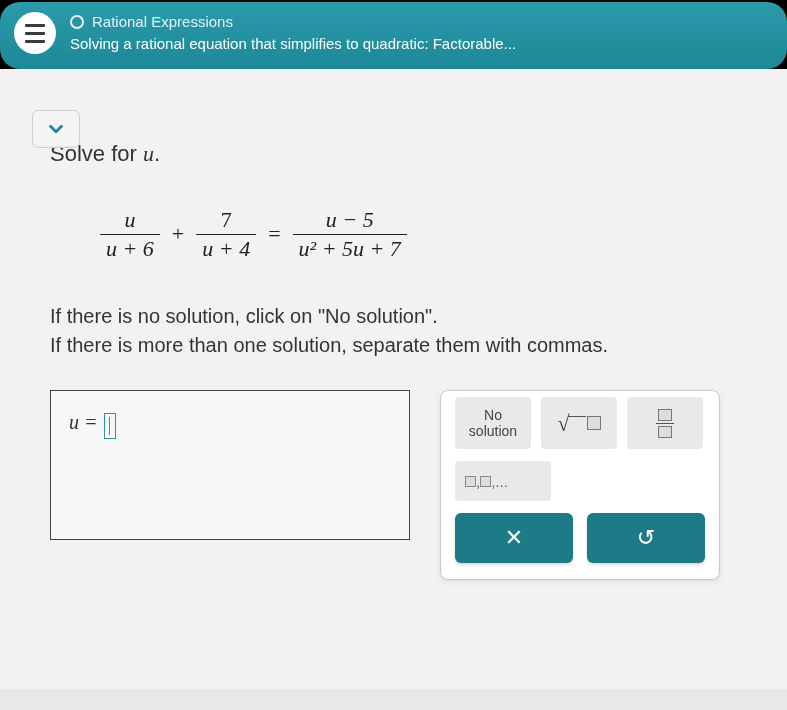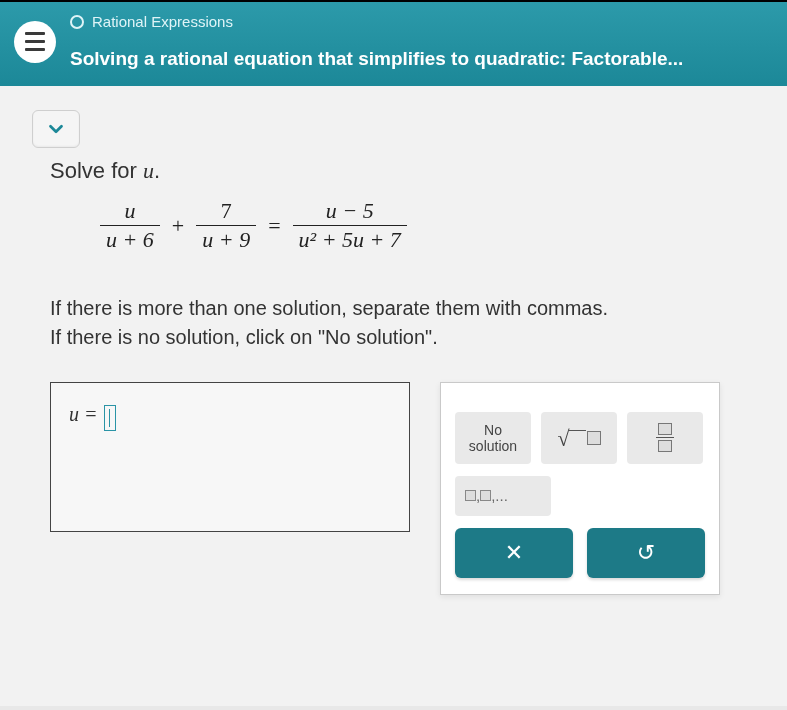--- a/index.html
+++ b/index.html
@@ -14,58 +14,59 @@
   .topbar-wrap {
     background: #000;
     padding: 2px 0 0 0;
   }
   .topbar-inner {
     background: #238a9a;
     background: linear-gradient(#2c9aaa,#1c8898);
     padding: 10px 14px 14px 14px;
     display: flex;
     align-items: center;
+    border-radius: 20px;
   }
   .hamburger {
     width: 42px; height: 42px;
     border-radius: 50%;
     background: #fff;
     display: flex; flex-direction: column;
     align-items: center; justify-content: center;
     gap: 5px;
     margin-right: 14px;
     flex-shrink: 0;
   }
   .hamburger span { width: 20px; height: 3px; background: #3a3a3a; border-radius: 1px; }
   .titles { color: #fff; line-height: 1.35; }
   .breadcrumb-row { display: flex; align-items: center; gap: 8px; font-size: 15px; color: #dff4f7; }
   .breadcrumb-row .circ {
     width: 14px; height: 14px; border: 2px solid #dff4f7; border-radius: 50%;
     display: inline-block;
   }
-  .sub-title { font-size: 19px; font-weight: 700; margin-top: 14px; color: #fff; }
+  .sub-title { font-size: 15px; font-weight: 400; margin-top: 2px; color: #fff; }
 
   .chev-box {
     position: absolute;
     left: 32px; top: 110px;
     width: 48px; height: 38px;
     background: #f5f5f5;
     border: 1px solid #cfcfcf;
     border-radius: 6px;
     display: flex; align-items: center; justify-content: center;
     box-shadow: inset 0 -1px 2px rgba(0,0,0,.05);
   }
   .chev-box svg { stroke: #1c8898; }
 
   .content {
     background: #f2f2f2;
     padding: 72px 50px 30px 50px;
     min-height: 620px;
   }
-  .prompt { font-size: 22px; color: #333; margin-bottom: 14px; }
+  .prompt { font-size: 22px; color: #333; margin-bottom: 40px; }
   .var { font-style: italic; font-family: Georgia, 'Times New Roman', serif; }
 
   .equation {
     font-family: Georgia, 'Times New Roman', serif;
     font-size: 22px;
     color: #222;
     display: flex;
     align-items: center;
     gap: 6px;
     margin-left: 50px;
@@ -99,22 +100,22 @@
     position: relative; top: 2px;
   }
   .cursor-box::after {
     content: ""; width: 1.5px; height: 18px; background: #2a94a6;
   }
 
   .palette {
     width: 280px;
     background: #fff;
     border: 1px solid #c9c9c9;
-    border-radius: 0;
-    padding: 29px 14px 16px 14px;
+    border-radius: 8px;
+    padding: 6px 14px 16px 14px;
     box-shadow: 0 2px 6px rgba(0,0,0,.08);
     font-family: Arial, sans-serif;
   }
   .prow { display: flex; gap: 10px; margin-bottom: 12px; }
   .pbtn {
     background: #e9e9e9;
     border-radius: 4px;
     height: 52px;
     display: flex; align-items: center; justify-content: center;
     color: #444;
@@ -177,32 +178,32 @@
   </div>
 
   <div class="equation">
     <span class="frac">
       <span class="num var">u</span>
       <span class="den var">u + 6</span>
     </span>
     <span class="plus">+</span>
     <span class="frac">
       <span class="num">7</span>
-      <span class="den var">u + 9</span>
+      <span class="den var">u + 4</span>
     </span>
     <span class="equals">=</span>
     <span class="frac">
       <span class="num var">u − 5</span>
       <span class="den var">u² + 5u + 7</span>
     </span>
   </div>
 
   <div class="instr">
+    <div>If there is no solution, click on "No solution".</div>
     <div>If there is more than one solution, separate them with commas.</div>
-    <div>If there is no solution, click on "No solution".</div>
   </div>
 
   <div class="lower">
     <div class="answer-box">
       <span class="var">u =</span>
       <span class="cursor-box"></span>
     </div>
 
     <div class="palette">
       <div class="prow">

